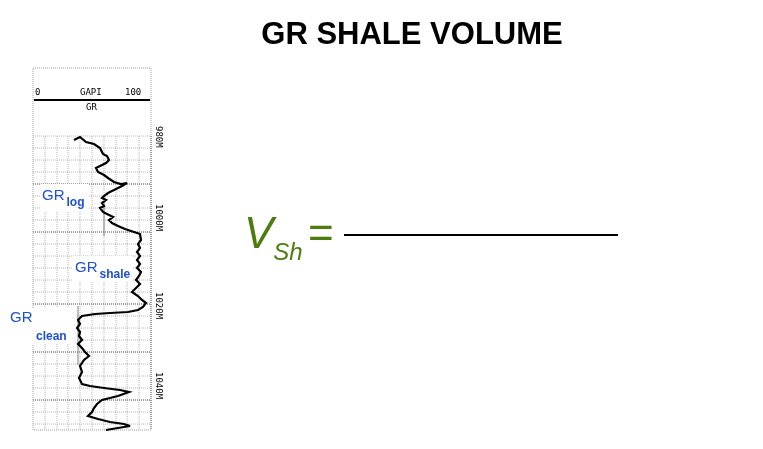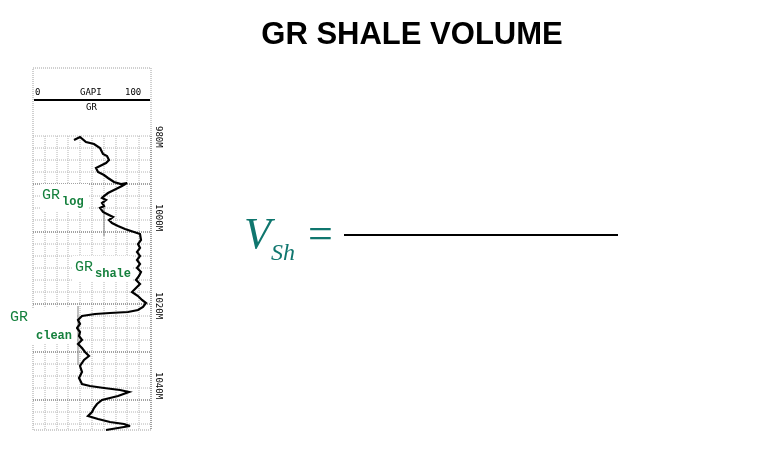--- a/index.html
+++ b/index.html
@@ -6,26 +6,26 @@
   body {
     width: 763px; height: 449px; background: #ffffff; position: relative; overflow: hidden;
     font-family: "Liberation Sans", sans-serif;
   }
   .title {
     position: absolute; left: 0; width: 824px; top: 16px; text-align: center;
     font-family: "Liberation Sans", sans-serif; font-weight: bold; font-size: 31px; color: #000;
   }
   .track-svg { position: absolute; left: 0; top: 0; }
   .mono { font-family: "DejaVu Sans Mono", monospace; }
-  .lbl { position: absolute; font-family: Liberation Mono, monospace; color: #15803d; background: #fff; }
+  .lbl { position: absolute; font-family: Liberation Sans, sans-serif; color: #1d4ed8; background: #fff; }
   .lbl .main { font-size: 15px; }
   .lbl .sub { font-size: 12px; font-weight: bold; position: relative; top: 6px; margin-left: 2px; }
   .formula {
     position: absolute; left: 244px; top: 178px; width: 380px; height: 120px;
-    font-family: Liberation Serif, serif; color: #0f766e;
+    font-family: Liberation Sans, sans-serif; color: #4d7c0f;
   }
   .vsh { position: absolute; left: 0; top: 30px; font-size: 44px; font-style: italic; }
   .vsh .s { font-size: 24px; position: relative; top: 12px; }
   .eq { position: absolute; left: 64px; top: 30px; font-size: 44px; }
   .num { position: absolute; left: 110px; top: 0px; font-size: 42px; font-style: italic; white-space: nowrap; }
   .den { position: absolute; left: 104px; top: 62px; font-size: 42px; font-style: italic; white-space: nowrap; }
   .sub-up { font-size: 24px; position: relative; top: 10px; }
   .sub-up.n { font-style: normal; }
   .minus { font-style: normal; margin: 0 6px; }
   .bar { position: absolute; left: 100px; top: 56px; width: 274px; height: 1.5px; background: #000; }

